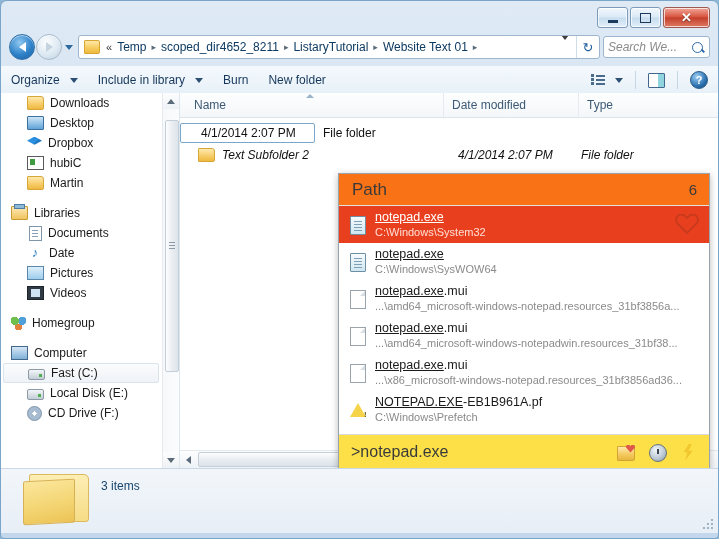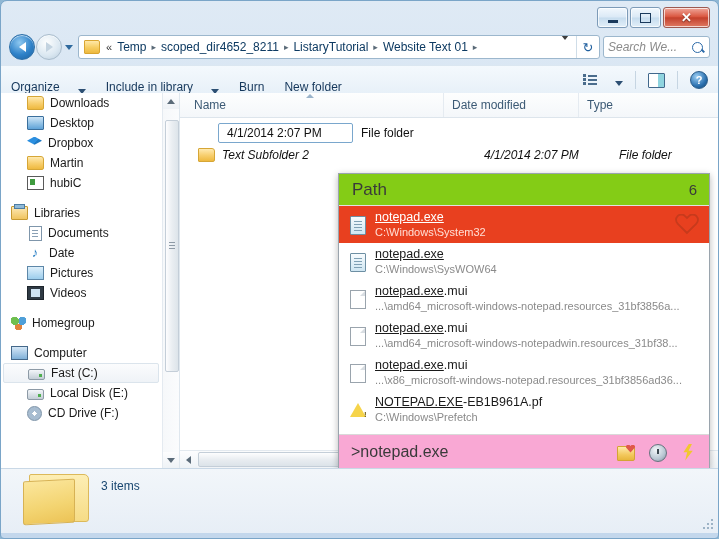--- a/index.html
+++ b/index.html
@@ -90,21 +90,21 @@
     width:9px;height:9px;border:1.6px solid #2c6aa8;border-radius:50%;position:relative;flex:none;margin-right:2px;
   }
   .mag:after{content:"";position:absolute;width:4px;height:1.6px;background:#2c6aa8;transform:rotate(45deg);right:-3px;bottom:0px;}
   
   .toolbar{
     position:absolute;left:0;top:64px;width:100%;height:28px;
     background:linear-gradient(180deg,#f4f9fd 0%, #e7f0f8 100%);
     border-top:1px solid #dbe7f1;border-bottom:1px solid #b8cada;
     display:flex;align-items:center;
   }
-  .tbitem{display:flex;align-items:flex-end;gap:18px;padding:0 10px;height:100%;color:#15375b;font-size:12px;white-space:nowrap;}
+  .tbitem{display:flex;align-items:center;gap:10px;padding:0 10px;height:100%;color:#15375b;font-size:12px;white-space:nowrap;}
   .tbitem .caret-dn{border-top-color:#2c4f73;}
   .tbright{margin-left:auto;display:flex;align-items:center;gap:6px;padding-right:8px;}
   .viewicon{width:14px;height:12px;position:relative;}
   .viewicon i{position:absolute;left:0;width:3px;height:3px;background:#4a6c8c;display:block;}
   .viewicon b{position:absolute;left:5px;height:2px;background:#4a6c8c;display:block;width:9px;}
   .panesicon{
     width:15px;height:13px;border:1.4px solid #41688c;border-radius:1px;
     background:linear-gradient(90deg,#fff 0 60%, #8fd4df 60% 100%);
   }
   .helpicon{
@@ -188,21 +188,21 @@
   }
   .col-name{width:258px;margin-left:6px;}
   .col-date{width:135px;}
   .col-type{flex:1;border-right:none;}
   .sortmark{
     position:absolute;left:120px;top:1px;width:0;height:0;
     border-left:4px solid transparent;border-right:4px solid transparent;border-bottom:4px solid #9ab4cb;
   }
   .frow{position:absolute;left:0;height:20px;display:flex;align-items:center;font-size:12px;color:#111;}
   .fname{width:258px;display:flex;align-items:center;gap:7px;padding-left:18px;box-sizing:border-box;}
-  .fdate{width:135px;padding-left:8px;box-sizing:border-box;color:#111;margin-left:38px;}
+  .fdate{width:135px;padding-left:20px;box-sizing:border-box;color:#111;}
   .fdate.boxed{
     border:1px solid #7aa7cd;border-radius:2px;height:20px;display:flex;align-items:center;
     background:#fff;box-sizing:border-box;
   }
   .ftype{padding-left:8px;color:#111;}
   .hscroll{
     position:absolute;left:0;bottom:0;width:100%;height:17px;
     background:linear-gradient(180deg,#fafbfc 0%,#f1f4f7 100%);border-top:1px solid #e3e9ef;
     display:flex;align-items:center;
   }
@@ -214,21 +214,21 @@
      border:1px solid #c4ced8;border-radius:2px;}
   
   .popup{
     position:absolute;left:337px;top:172px;width:370px;height:294px;
     background:#fff;border:1px solid #9aa4ad;
     box-shadow:0 2px 7px rgba(0,0,0,.28);
     display:flex;flex-direction:column;
   }
   .pop-hdr{
     height:31px;flex:none;display:flex;align-items:center;
-    padding:0 12px 0 13px;border-bottom:1px solid #e2e2e2;background:#84cc16;
+    padding:0 12px 0 13px;border-bottom:1px solid #e2e2e2;background:#f97316;
   }
   .pop-hdr .ttl{font-size:17px;color:#3a3a3a;}
   .pop-hdr .cnt{margin-left:auto;font-size:15px;color:#3a3a3a;}
   .pop-list{flex:1;overflow:hidden;}
   .prow{
     height:37px;display:flex;align-items:center;padding:0 10px 0 11px;box-sizing:border-box;
     position:relative;
   }
   .prow.selected{background:#e8401f;}
   .prow .picon{width:17px;height:19px;flex:none;margin-right:8px;position:relative;}
@@ -258,21 +258,21 @@
   .pname .tail{text-decoration:none;}
   .ppath{font-size:11px;color:#8a8a8a;line-height:14px;white-space:nowrap;overflow:hidden;}
   .prow.selected .pname{color:#fff;}
   .prow.selected .ppath{color:#ffdfd6;}
   .heart{
     margin-left:auto;flex:none;width:24px;height:21px;position:relative;
   }
   .heart svg{display:block;}
   .pop-foot{
     height:33px;flex:none;border-top:1px solid #d9d9d9;display:flex;align-items:center;
-    padding:0 10px 0 12px;background:#f9a8d4;
+    padding:0 10px 0 12px;background:#fde047;
   }
   .qprompt{font-size:16px;color:#3a3a3a;white-space:nowrap;}
   .qprompt .chev{color:#3a3a3a;}
   .footicons{margin-left:auto;display:flex;align-items:center;gap:14px;}
   .fi{width:18px;height:18px;position:relative;}
   .fi-fav{
     width:16px;height:13px;margin-top:3px;border-radius:1px 2px 2px 1px;
     background:linear-gradient(180deg,#ffe9a9 0%,#f3c85c 60%,#e8b63c 100%);
     border:1px solid #d3a434;
   }
@@ -416,26 +416,26 @@
         </div>
         <div class="navitem indent">
           <span class="ic ic-desktop"></span>
           <span>Desktop</span>
         </div>
         <div class="navitem indent">
           <span class="ic ic-dropbox"></span>
           <span>Dropbox</span>
         </div>
         <div class="navitem indent">
+          <span class="ic ic-hubic"></span>
+          <span>hubiC</span>
+        </div>
+        <div class="navitem indent">
           <span class="ic ic-folder"></span>
           <span>Martin</span>
-        </div>
-        <div class="navitem indent">
-          <span class="ic ic-hubic"></span>
-          <span>hubiC</span>
         </div>
 
         <div class="navspace"></div>
 
         <div class="navitem grouphdr">
           <span class="ic ic-lib"></span>
           <span>Libraries</span>
         </div>
         <div class="navitem indent">
           <span class="ic ic-doc"></span>

